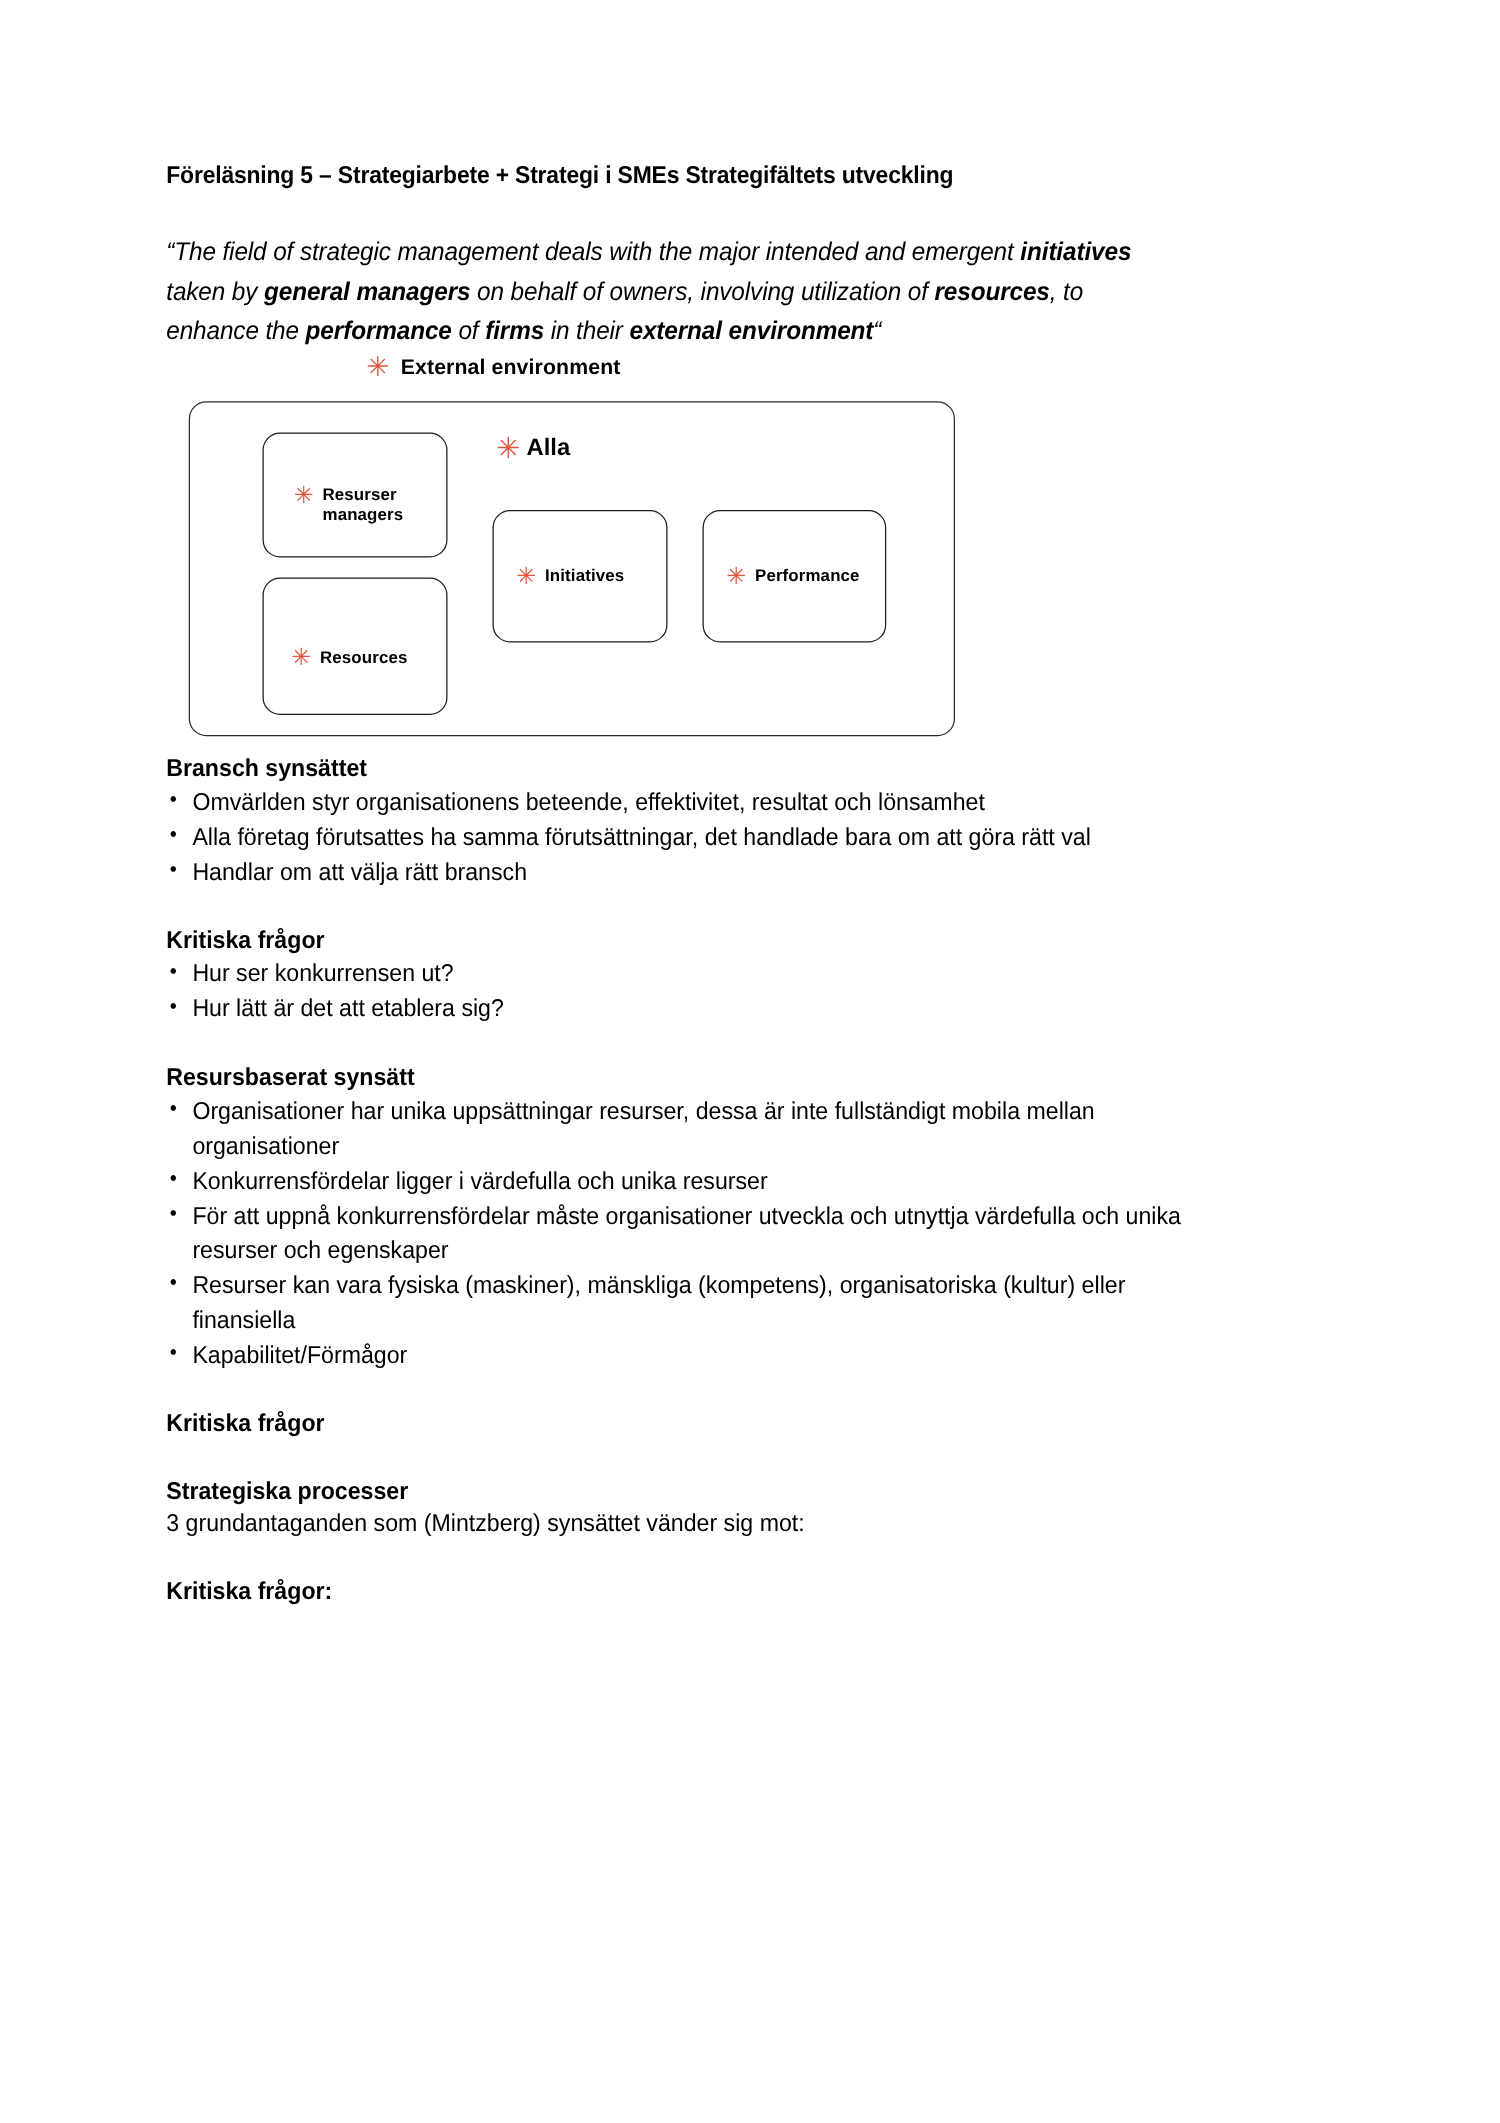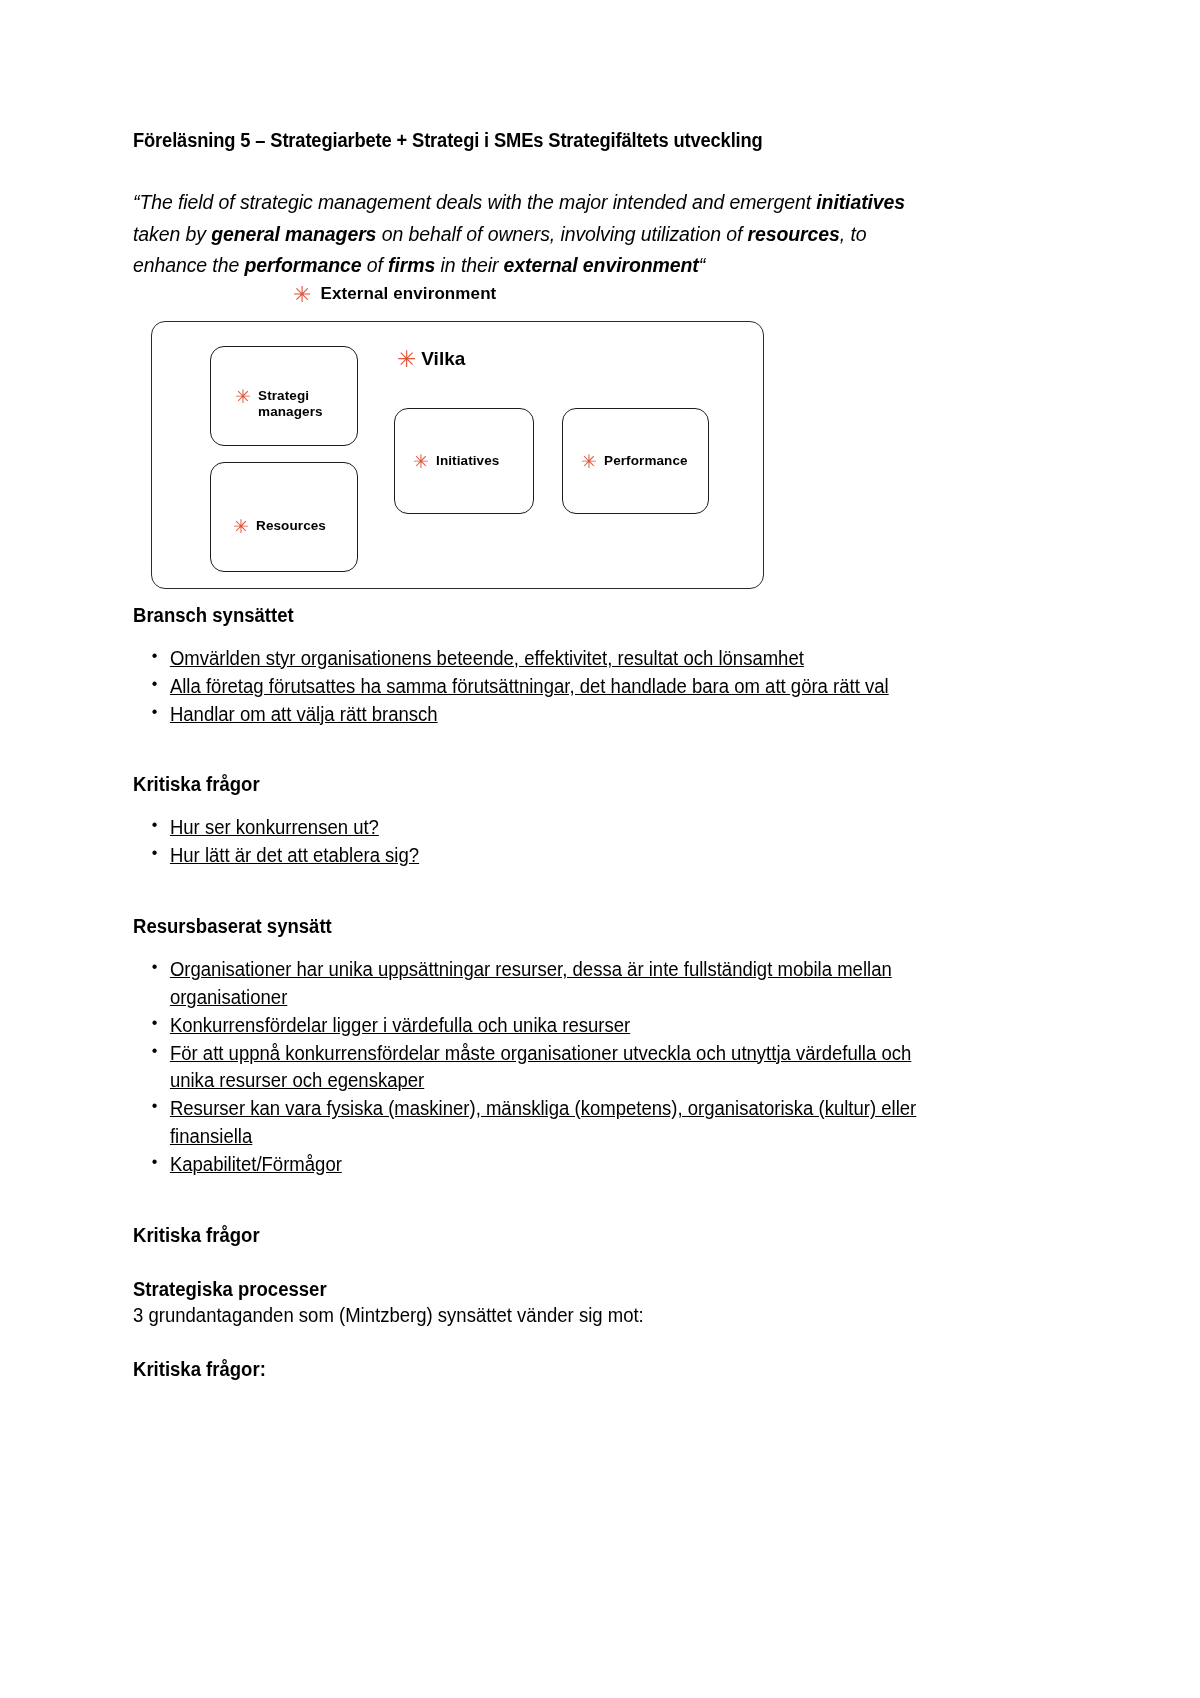--- a/index.html
+++ b/index.html
@@ -144,23 +144,22 @@
   .sec-sub {
     font-size: 19.5px;
     line-height: 1.33;
     margin: 0;
     transform: scaleX(0.95);
     transform-origin: left center;
     white-space: nowrap;
   }
   ul.bullets {
     list-style: none;
-    margin: 16px;
+    margin: 0;
     padding: 0;
-    text-decoration: underline;
   }
   ul.bullets li {
     position: relative;
     font-size: 19.5px;
     line-height: 1.43;
     padding-left: 22px;
     margin: 0;
     transform: scaleX(0.95);
     transform-origin: left top;
   }
@@ -186,28 +185,28 @@
 
     <div class="ext-env-label">
       <span class="ast ast-lg">✳</span>
       <span>External environment</span>
     </div>
 
     <div class="outer-box">
 
       <div class="firm-label">
         <span class="ast ast-md">✳</span>
-        <span>Vilka</span>
+        <span>Alla</span>
       </div>
 
       <div class="inner-box box-gm">
         <div class="box-label">
           <span class="ast ast-sm">✳</span>
           <span>
-            <span>Strategi</span><br>
+            <span>Resurser</span><br>
             <span>managers</span>
           </span>
         </div>
       </div>
 
       <div class="inner-box box-res">
         <div class="box-label">
           <span class="ast ast-sm">✳</span>
           <span>Resources</span>
         </div>

